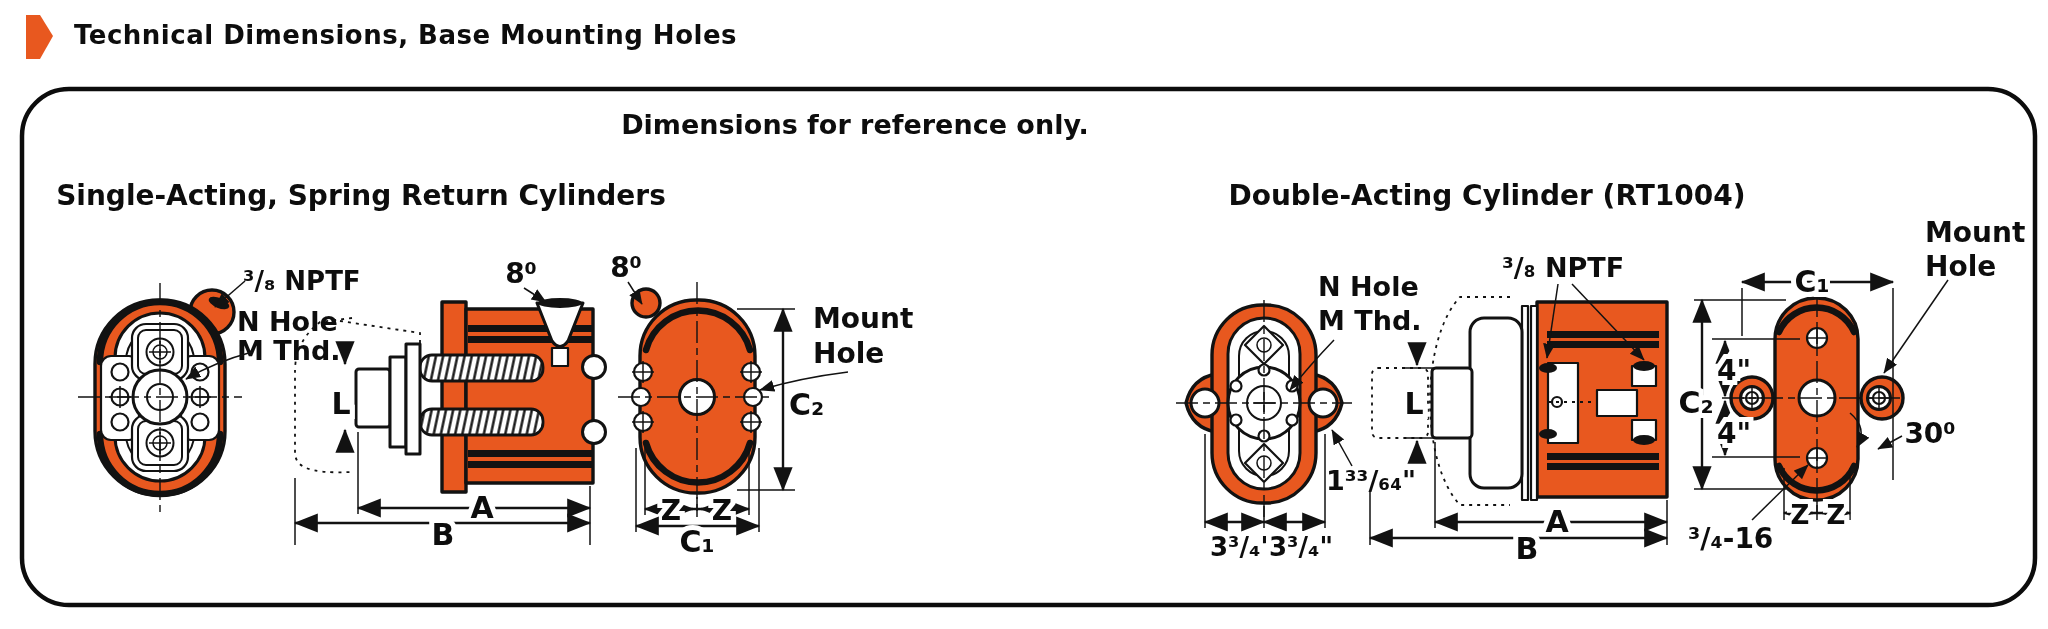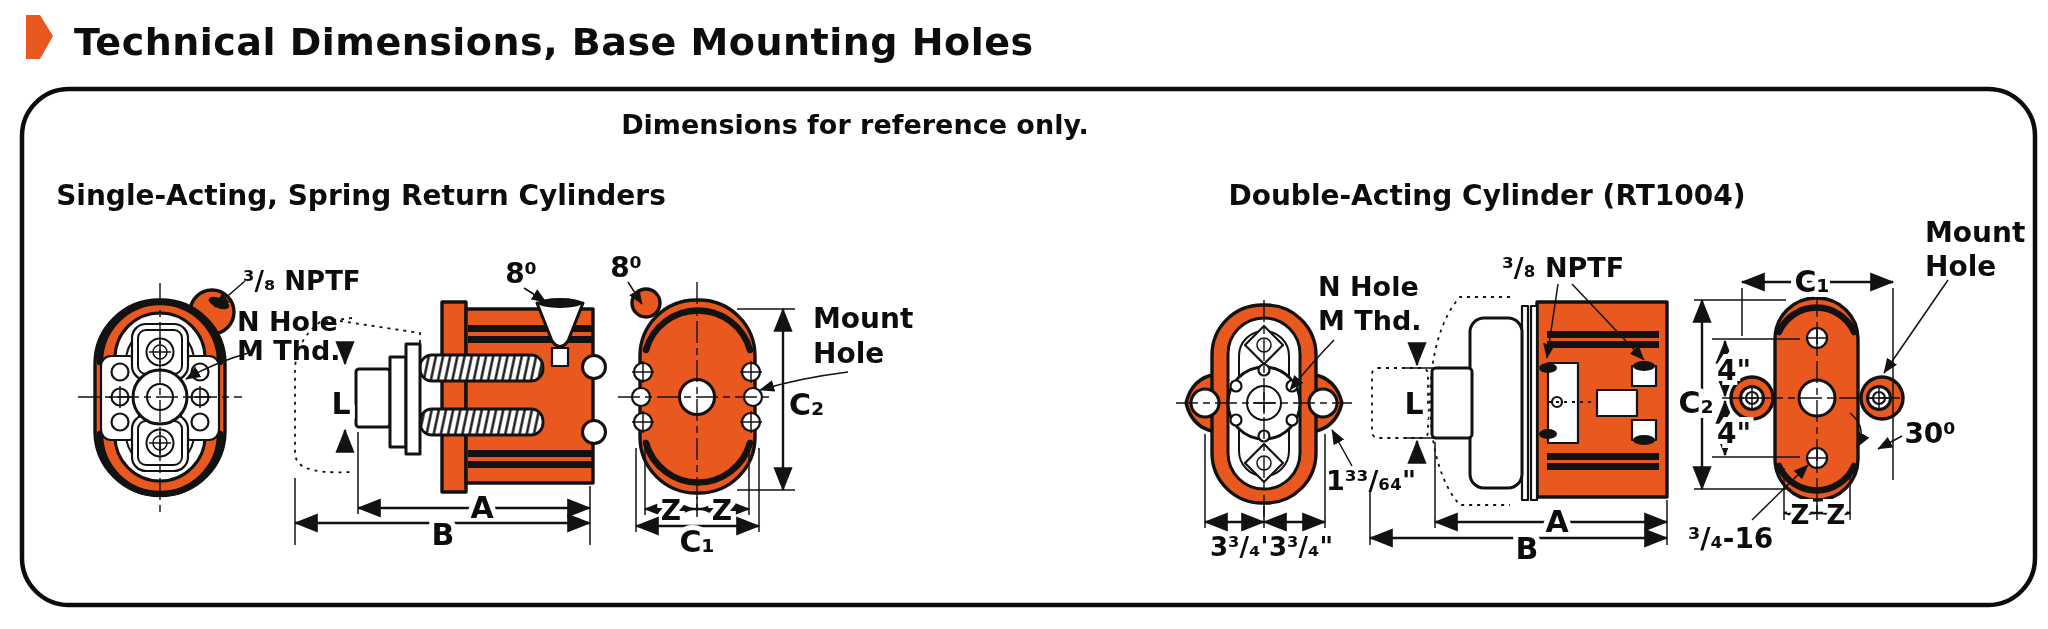--- a/index.html
+++ b/index.html
@@ -1,21 +1,21 @@
 <!DOCTYPE html>
 <html style="--accent: #E8581F; --ink: #121212;"><head>
 <meta charset="utf-8">
 <style>
   :root { --accent:#E8581F; --ink:#121212; }
   html,body { margin:0; padding:0; background:#ffffff; }
   body { width:2048px; height:629px; overflow:hidden;
          font-family:"DejaVu Sans", sans-serif; }
   .hdr { position:absolute; left:0; top:0; width:2048px; height:78px; }
   .hdr-icon { position:absolute; left:25px; top:14px; }
-  .hdr-title { position:absolute; left:74px; top:20px; font-size:38px;
+  .hdr-title { position:absolute; left:74px; top:20px; font-size:26px;
                font-weight:bold; color:#0d0d0d; letter-spacing:0.5px; }
   svg text { font-family:"DejaVu Sans", sans-serif; fill:#0d0d0d; }
   .t  { font-weight:bold; }
   .halo { stroke:#ffffff; stroke-width:10px; paint-order:stroke; fill:#0d0d0d; }
   .o   { fill:var(--accent); stroke:var(--ink); stroke-width:3.4; stroke-linejoin:round; }
   .w   { fill:#ffffff; stroke:var(--ink); stroke-width:3;   stroke-linejoin:round; }
   .w2  { fill:#ffffff; stroke:var(--ink); stroke-width:2.2; stroke-linejoin:round; }
   .n   { fill:none;    stroke:var(--ink); stroke-width:2; }
   .thin{ fill:none;    stroke:var(--ink); stroke-width:1.5; }
   .cl  { fill:none;    stroke:var(--ink); stroke-width:1.4; stroke-dasharray:22 5 7 5; }

